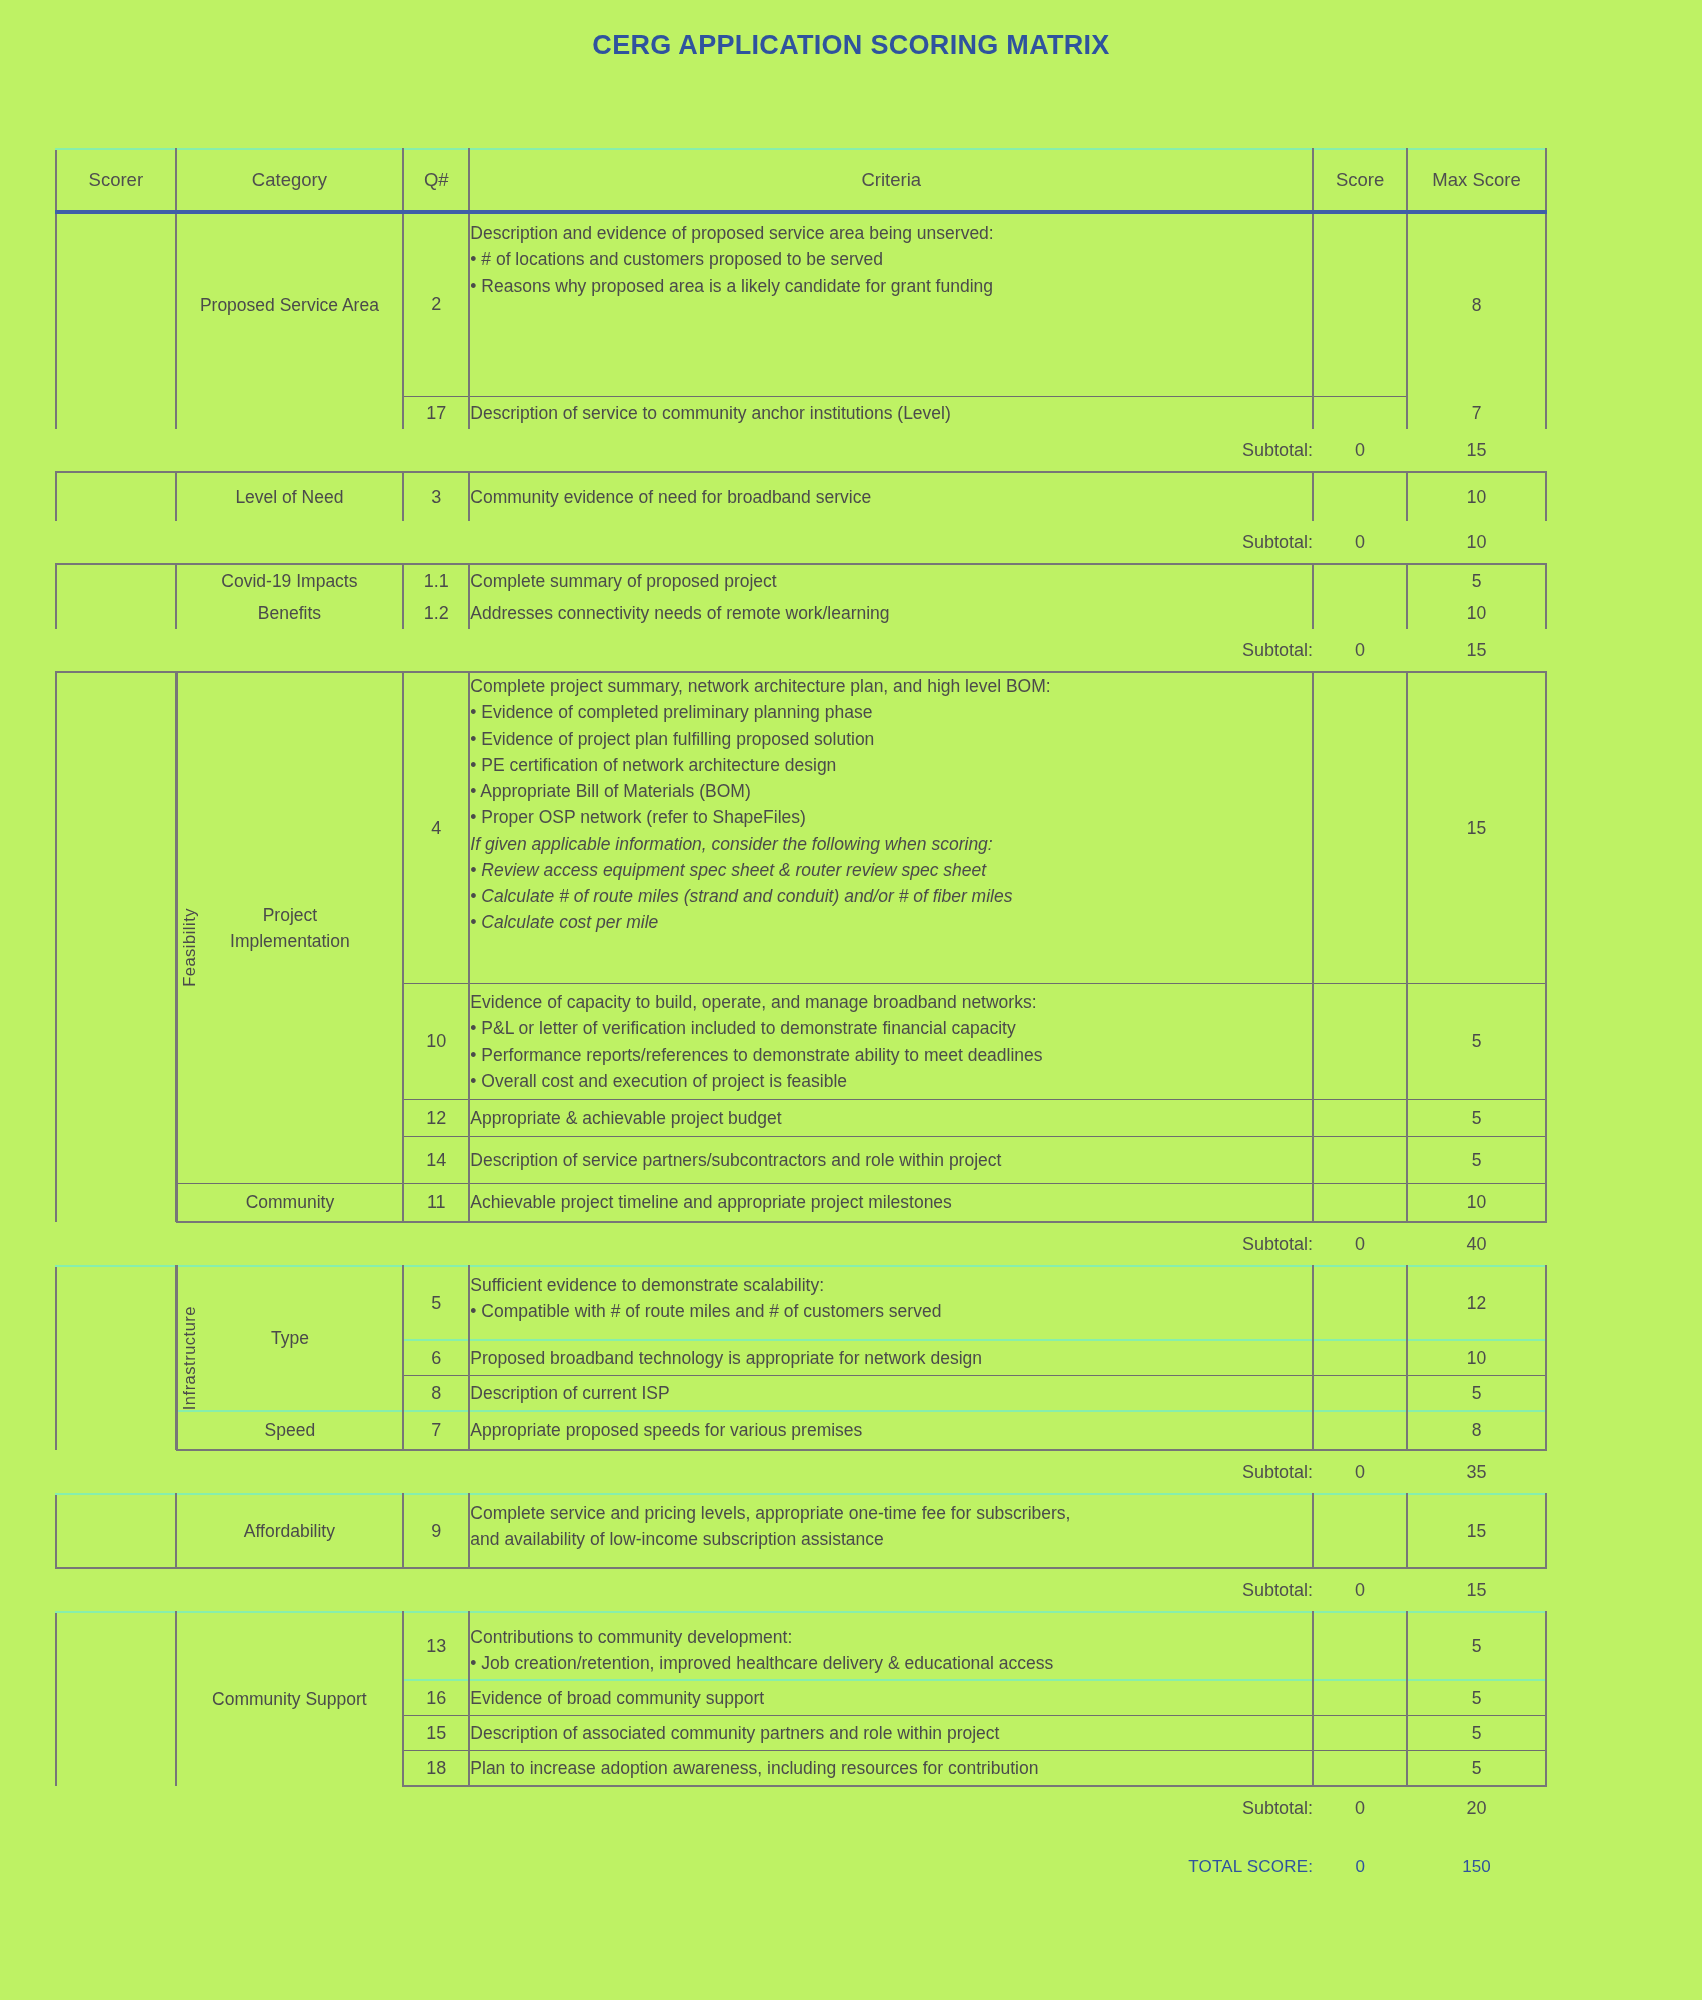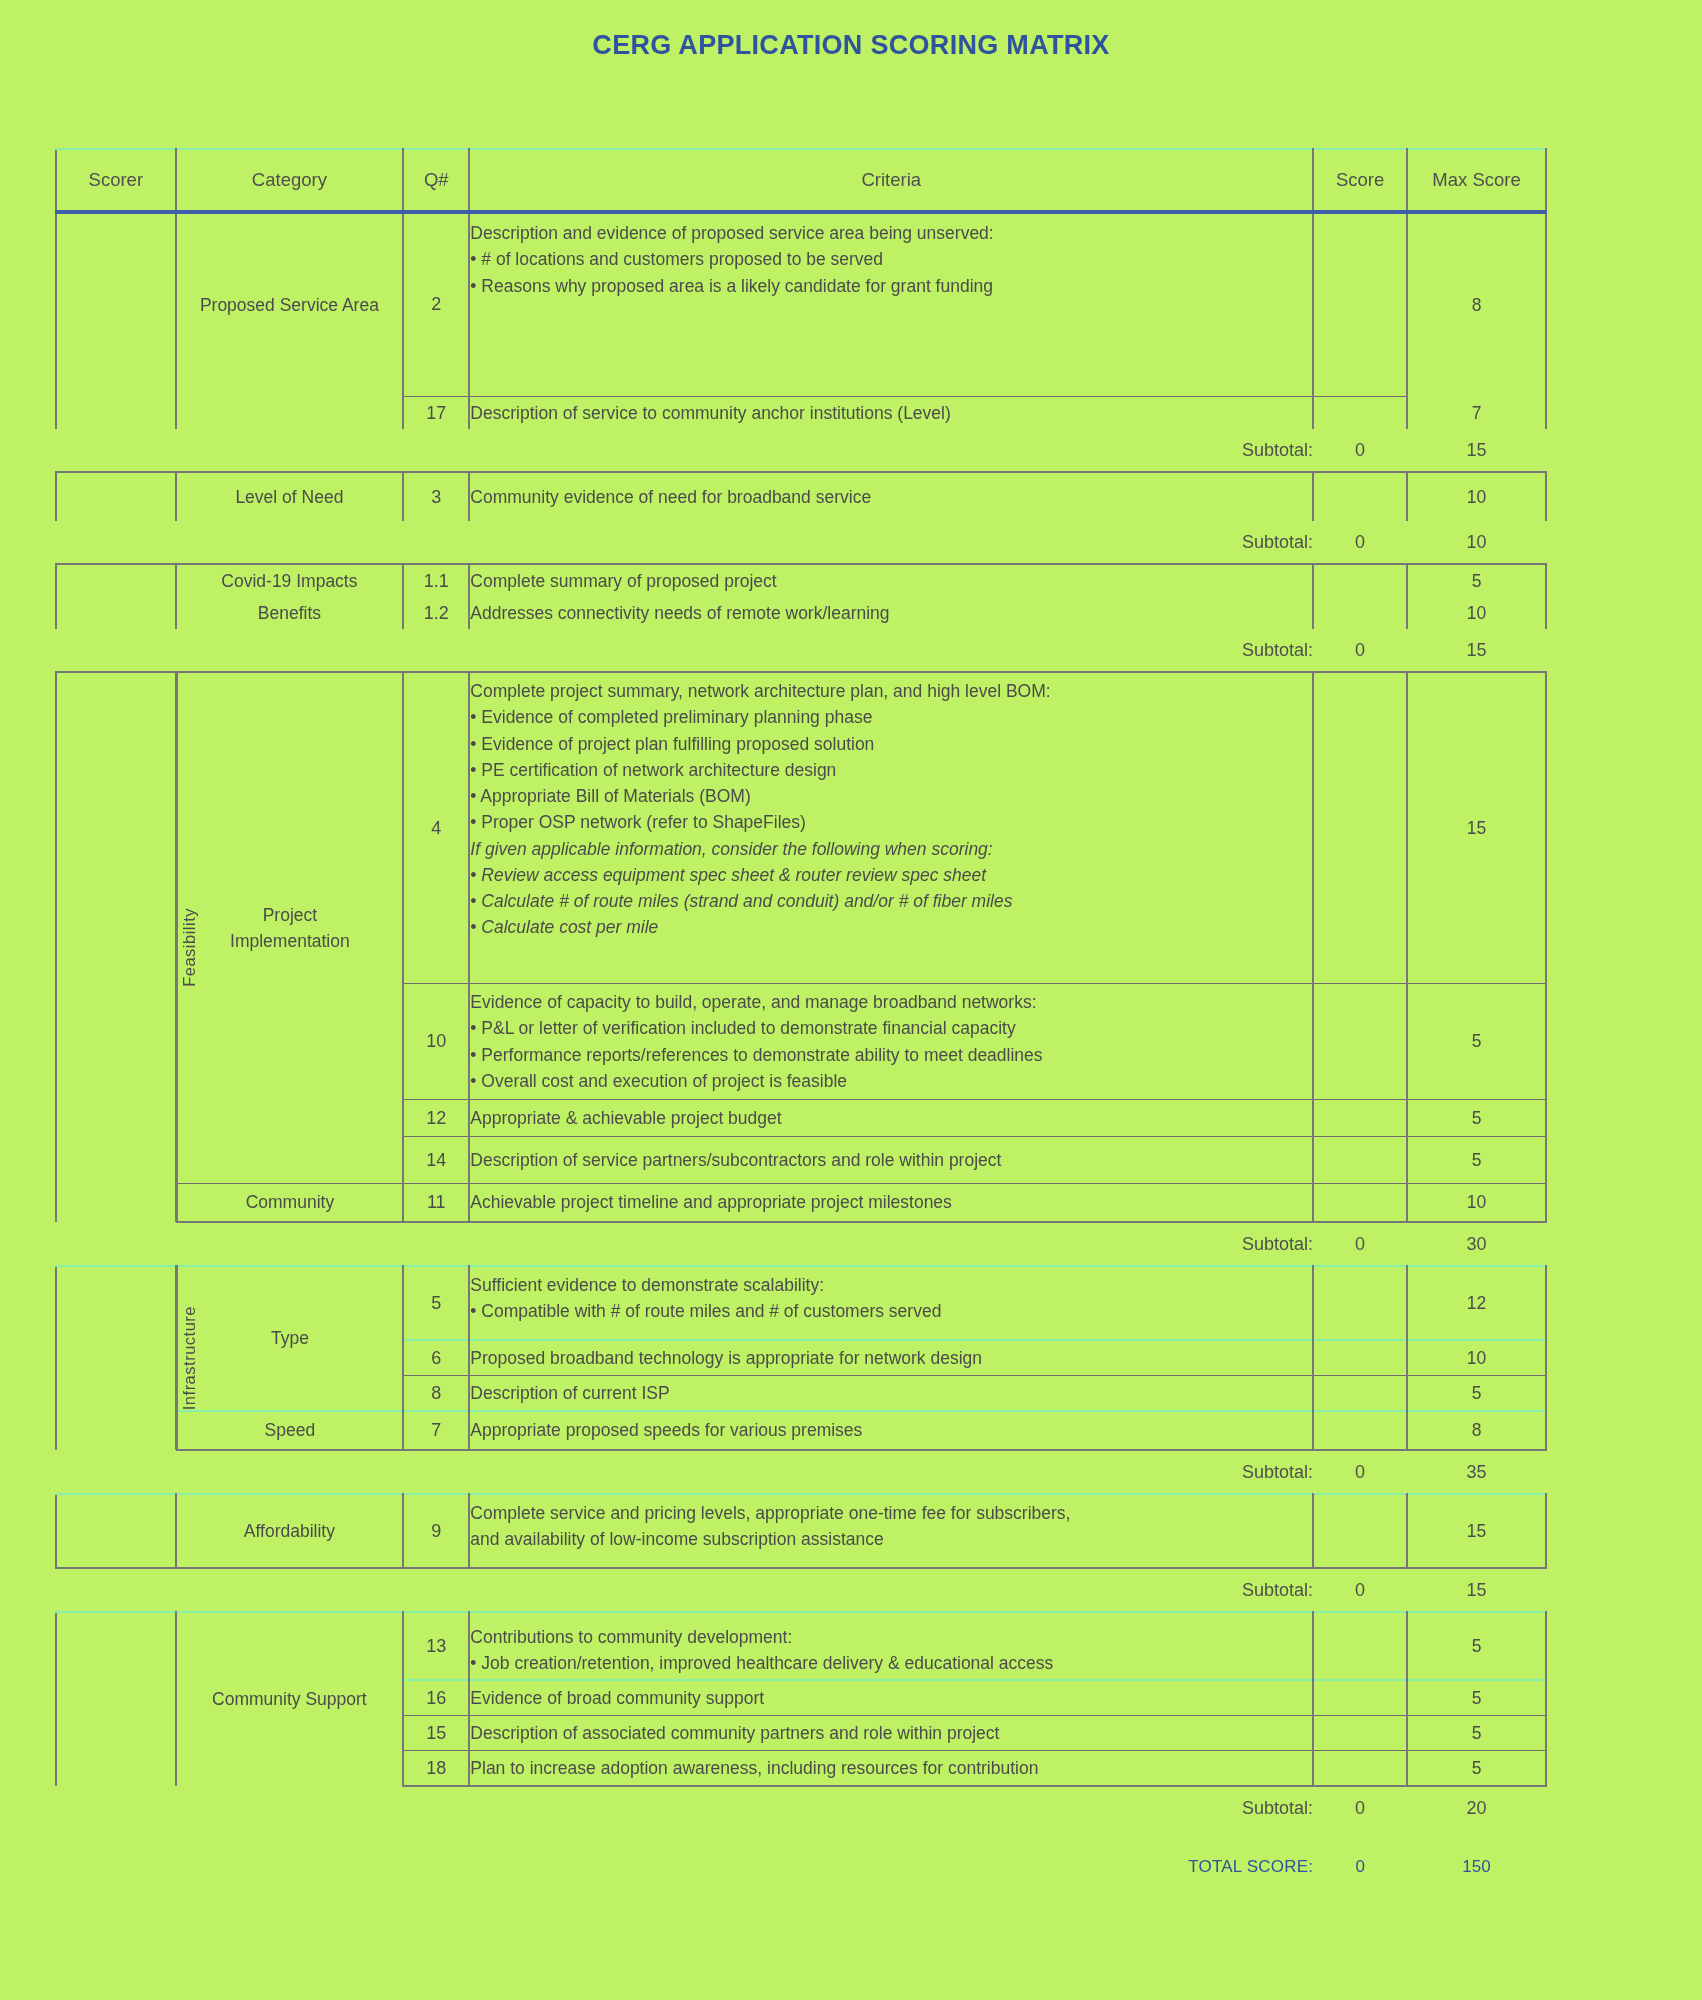--- a/index.html
+++ b/index.html
@@ -242,21 +242,21 @@
     <tr>
       <td class="bl br" rowspan="6"></td>
       <td class="vgroup" rowspan="6">
         <span>Feasibility</span>
       </td>
       <td class="br catlabel" rowspan="4">
         <div>Project</div>
         <div>Implementation</div>
       </td>
       <td class="br qn" style="height:310px">4</td>
-      <td class="br cell-crit" style="vertical-align:top;padding-top:5px">
+      <td class="br cell-crit" style="vertical-align:top;">
         <span class="crit-head">Complete project summary, network architecture plan, and high level BOM:</span>
         <span class="crit-bullet">• Evidence of completed preliminary planning phase</span>
         <span class="crit-bullet">• Evidence of project plan fulfilling proposed solution</span>
         <span class="crit-bullet">• PE certification of network architecture design</span>
         <span class="crit-bullet">• Appropriate Bill of Materials (BOM)</span>
         <span class="crit-bullet">• Proper OSP network (refer to ShapeFiles)</span>
         <span class="crit-ital">If given applicable information, consider the following when scoring:</span>
         <span class="crit-bullet-ital">• Review access equipment spec sheet &amp; router review spec sheet</span>
         <span class="crit-bullet-ital">• Calculate # of route miles (strand and conduit) and/or # of fiber miles</span>
         <span class="crit-bullet-ital">• Calculate cost per mile</span>
@@ -306,21 +306,21 @@
       <td class="br bb"></td>
     </tr>
 
     <tr class="subtotal-row">
       <td></td>
       <td></td>
       <td></td>
       <td></td>
       <td class="sub-label">Subtotal:</td>
       <td class="score">0</td>
-      <td class="max">30</td>
+      <td class="max">40</td>
     </tr>
 
     <tr>
       <td class="bl br bt" rowspan="5"></td>
       <td class="vgroup bt" rowspan="5">
         <span>Infrastructure</span>
       </td>
       <td class="br bt catlabel" rowspan="3">Type</td>
       <td class="br bt qn" style="height:72px">5</td>
       <td class="br bt cell-crit" style="vertical-align:top;padding-top:5px">

